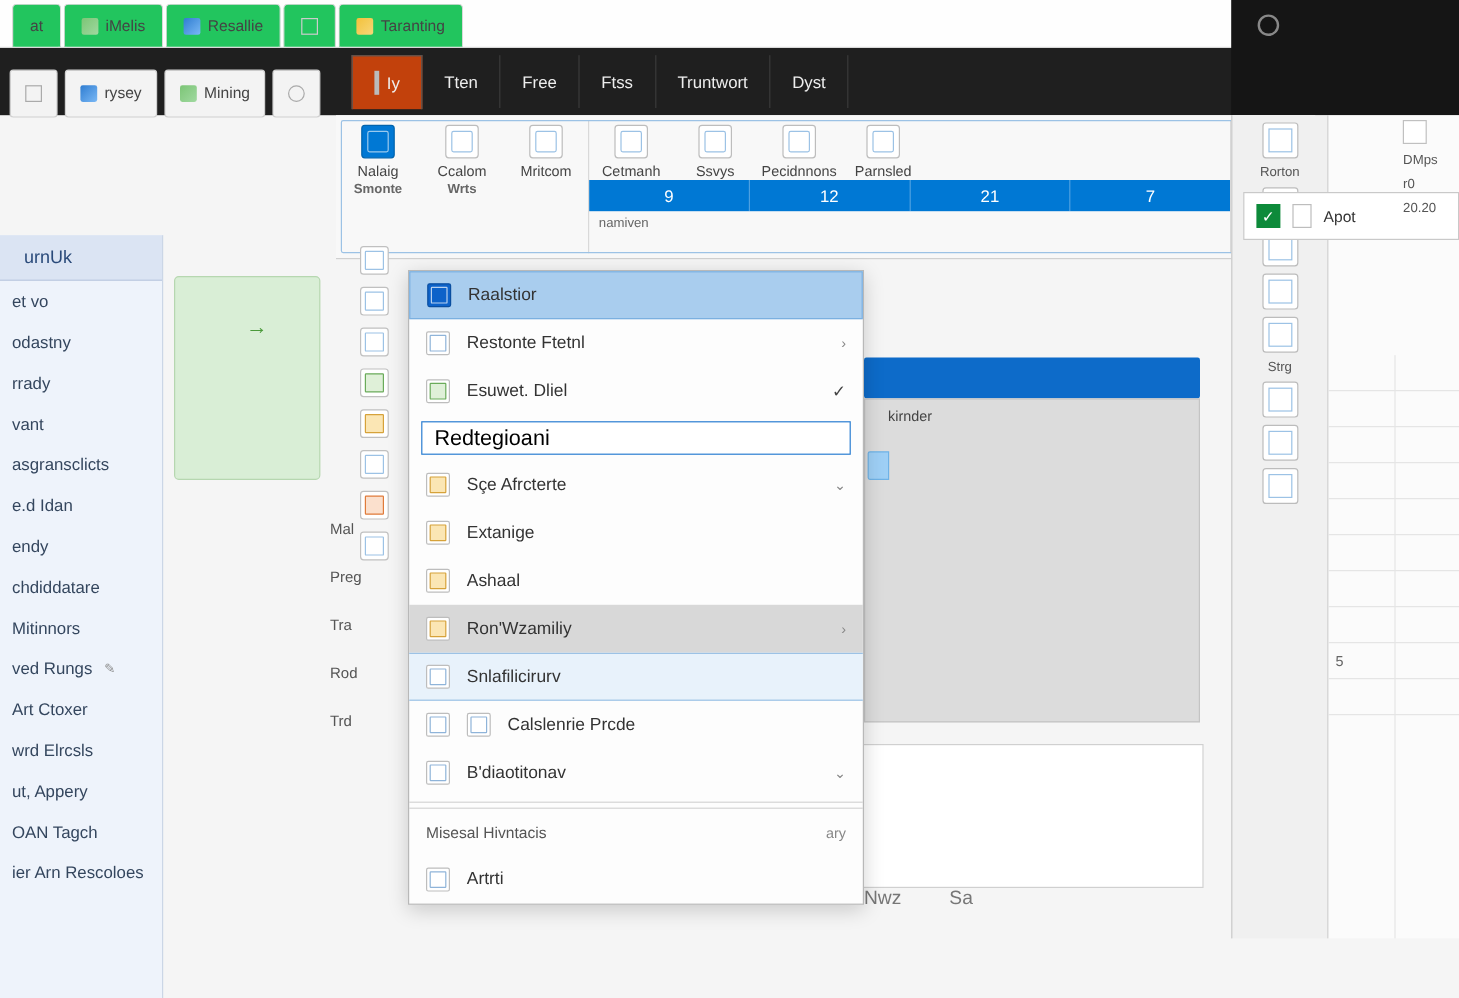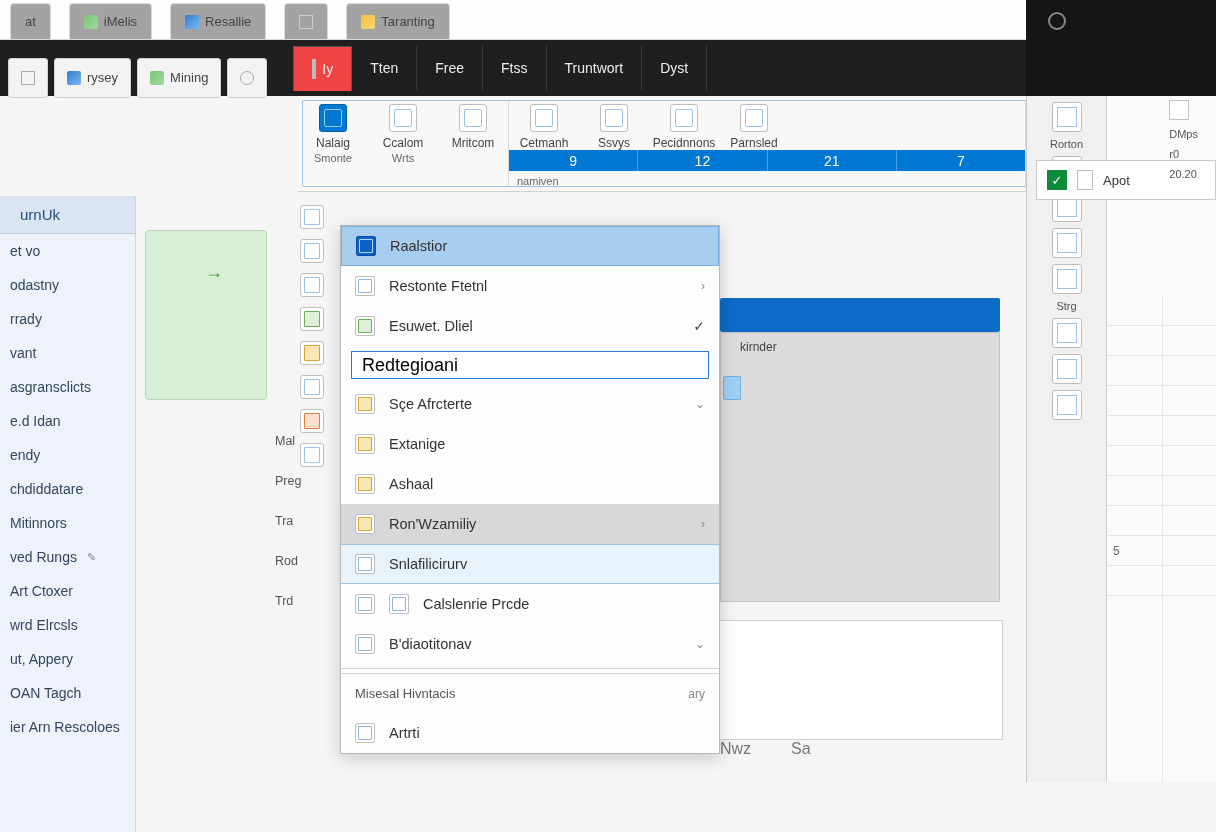--- a/index.html
+++ b/index.html
@@ -1,44 +1,44 @@
 <!DOCTYPE html>
 <html><head>
 <meta charset="utf-8">
 <style>
   * { box-sizing: border-box; margin: 0; padding: 0; font-family: "Segoe UI", Tahoma, sans-serif; }
   body { width: 1216px; height: 832px; overflow: hidden; background: #f5f5f5; position: relative; font-size: 13px; color: #333; }
 
   
   .top-tabs { position: absolute; top: 0; left: 0; right: 0; height: 40px; background: #fefefe; border-bottom: 1px solid #d9d9d9; display: flex; align-items: flex-end; }
-  .top-tab { height: 36px; border: 1px solid #d9d9d9; border-bottom: none; background: #a3a3a3; margin-right: 18px; padding: 0 14px; display: flex; align-items: center; gap: 6px; font-size: 13px; color: #444; border-radius: 4px 4px 0 0; }
+  .top-tab { height: 36px; border: 1px solid #d9d9d9; border-bottom: none; background: #22c55e; margin-right: 2px; padding: 0 14px; display: flex; align-items: center; gap: 6px; font-size: 13px; color: #444; border-radius: 4px 4px 0 0; }
   .top-tab.first { margin-left: 10px; }
   .tab-ico { width: 14px; height: 14px; display: inline-block; }
   .ico-green { background: linear-gradient(135deg,#7cc576,#a0d9a0); border-radius: 2px; }
   .ico-blue  { background: linear-gradient(135deg,#2f7dd1,#7ab8f5); border-radius: 2px; }
   .ico-yellow{ background: linear-gradient(135deg,#f3c13a,#f7d77a); border-radius: 2px; }
 
   
   .dark-bar { position: absolute; top: 40px; left: 0; right: 0; height: 56px; background: #1f1f1f; display: flex; align-items: center; padding-left: 8px; }
   .dark-seg { height: 40px; background: #f3f3f3; border: 1px solid #d0d0d0; border-radius: 3px; display: flex; align-items: center; padding: 0 12px; margin-right: 6px; font-size: 13px; color: #444; gap: 6px; margin-top: 19px; }
   .dark-tabs { display: flex; align-items: center; margin-left: 20px; }
   .dark-tab { color: #eee; font-size: 14px; padding: 14px 18px; border-right: 1px solid #3a3a3a; cursor: default; }
-  .dark-tab.active { background: #ef4444; border: 1px solid #555; border-bottom: none; }
+  .dark-tab.active { background: #c2410c; border: 1px solid #555; border-bottom: none; }
   .dark-square { width: 18px; height: 18px; border: 2px solid #bbb; margin-right: 6px; }
 
   
-  .ribbon { position: absolute; top: 96px; left: 298px; right: 120px; height: 96px; background: #f8f8f8; border-bottom: 1px solid #d0d0d0; display: flex; padding: 4px 0; }
+  .ribbon { position: absolute; top: 96px; left: 280px; right: 120px; height: 120px; background: #f8f8f8; border-bottom: 1px solid #d0d0d0; display: flex; padding: 4px 0; }
   .ribbon-group { display: flex; flex-direction: column; align-items: stretch; border-right: 1px solid #d9d9d9; }
   .ribbon-items { display: flex; }
   .ribbon-btn { width: 70px; display: flex; flex-direction: column; align-items: center; justify-content: flex-start; padding: 4px 2px 0; gap: 4px; font-size: 12px; color: #444; text-align: center; }
   .ribbon-btn .rb-ico { width: 28px; height: 28px; border: 1px solid #bdbdbd; border-radius: 3px; background: #fff; position: relative; }
   .rb-ico.blue-fill { background: #0078d4; border-color: #0063ad; }
   .rb-ico::after { content: ""; position: absolute; inset: 4px; border: 1px solid #9cc2e5; border-radius: 2px; }
   .rb-ico.blue-fill::after { border-color: rgba(255,255,255,0.6); }
-  .ribbon-sublabel { font-size: 11px; color: #666; text-align: center; padding: 2px 0; }
+  .ribbon-sublabel { font-size: 11px; color: #666; text-align: center; padding: 2px 0; font-weight: bold; }
   .number-strip { display: flex; background: #0078d4; color: #fff; height: 26px; align-items: stretch; }
   .num-cell { flex: 1; display: flex; align-items: center; justify-content: center; font-size: 14px; border-left: 1px solid rgba(255,255,255,0.3); min-width: 70px; }
   .num-cell:first-child { border-left: none; }
   .ribbon-right { margin-left: auto; padding: 0 14px; display: flex; flex-direction: column; align-items: center; justify-content: center; color: #444; }
   .ribbon-right .rb-ico { width: 24px; height: 24px; }
   .raminer { font-size: 11px; color: #666; padding: 4px 8px 0 8px; }
 
   
   .left-nav { position: absolute; top: 196px; left: 0; width: 136px; bottom: 0; background: #eef3fb; border-right: 1px solid #cbd6e6; }
   .left-nav-hdr { background: #dbe4f3; border-bottom: 1px solid #bcc9e0; padding: 10px 20px; font-size: 15px; color: #2a4a7a; }

